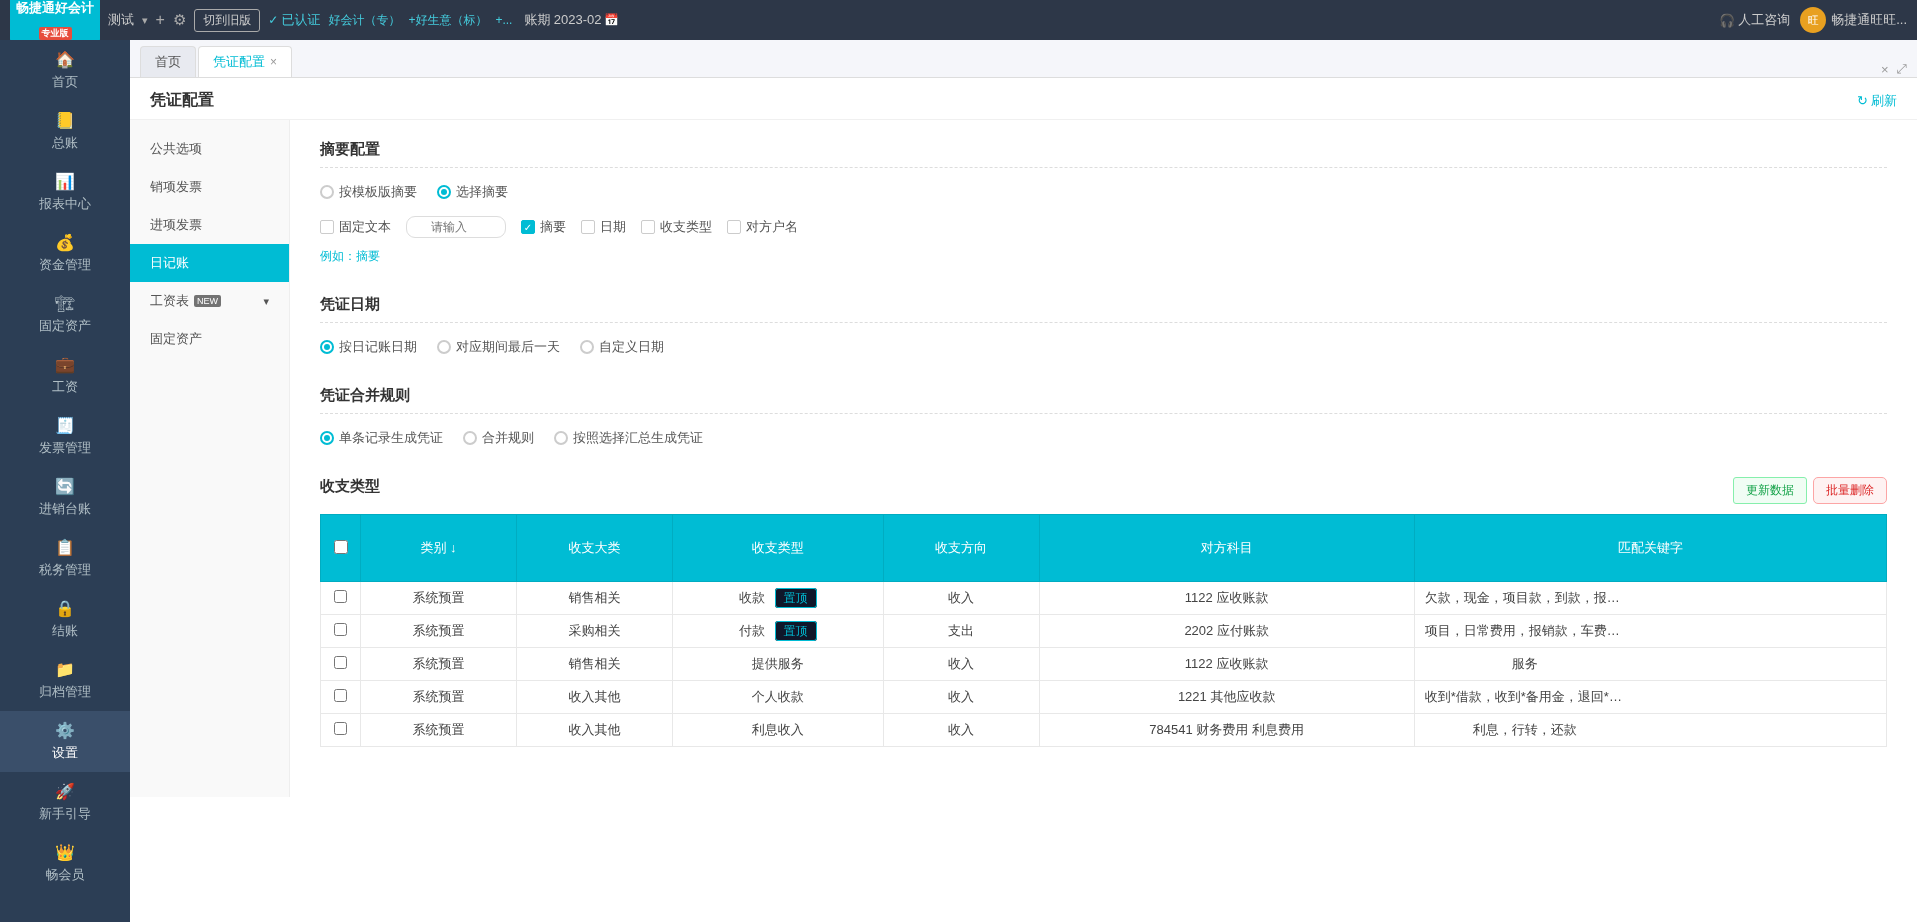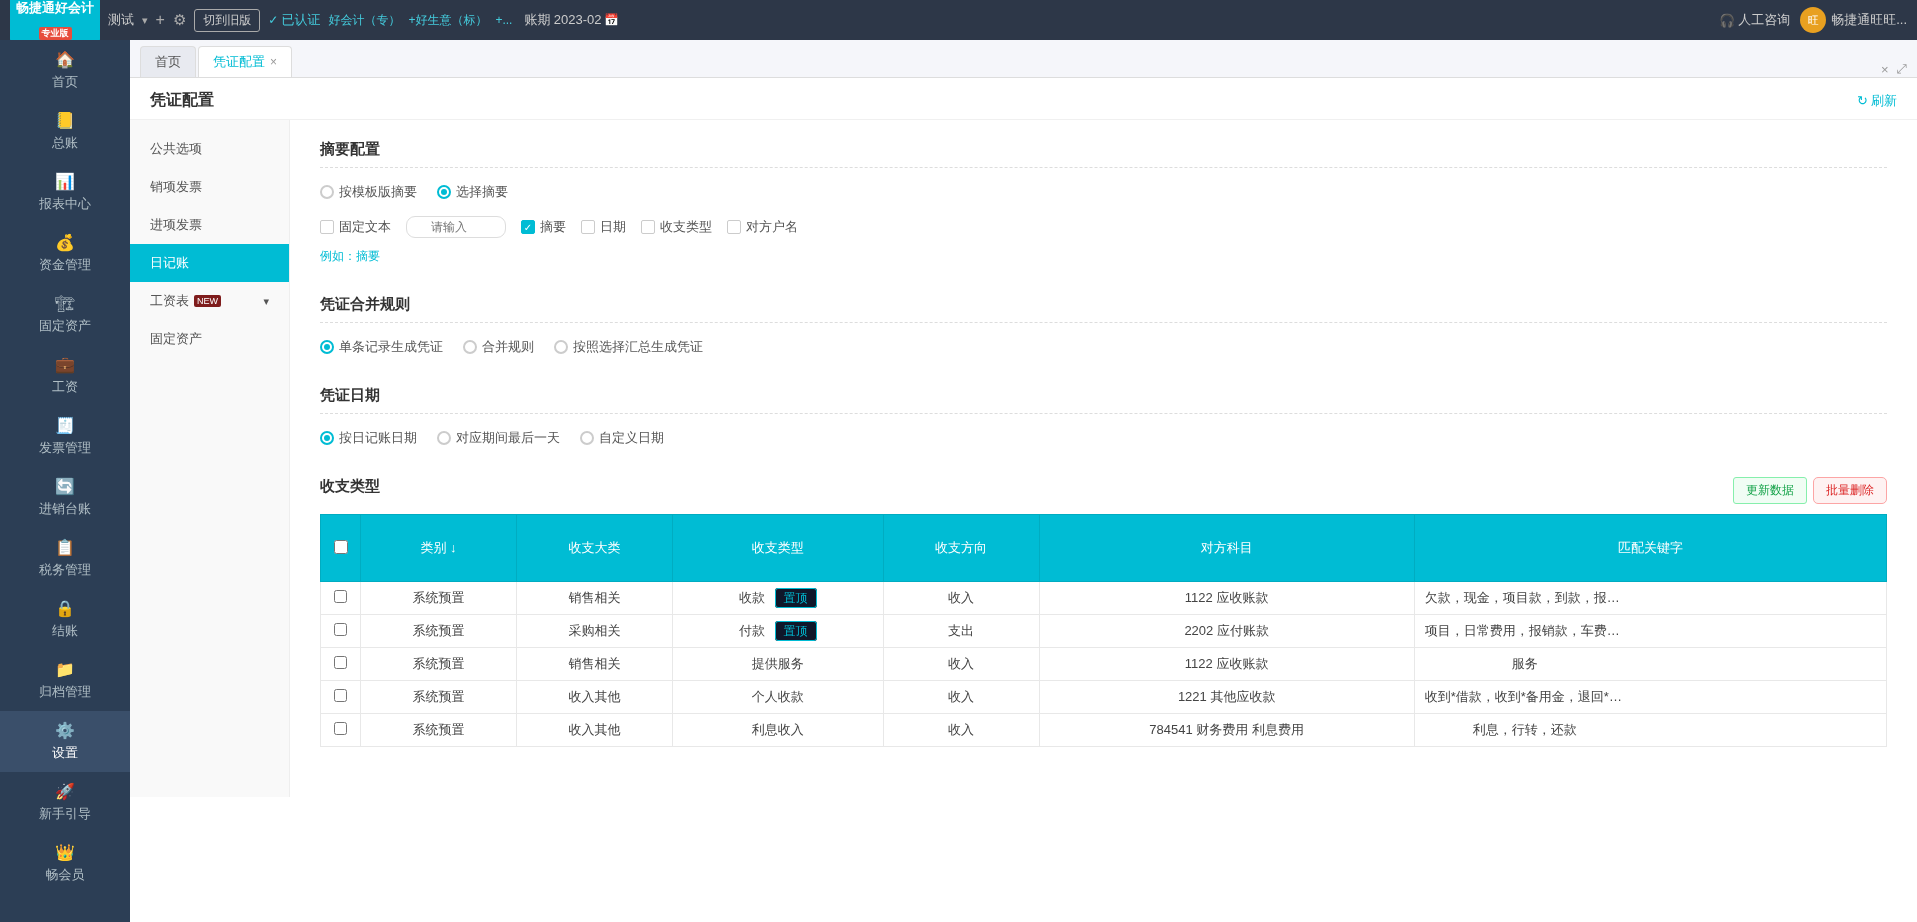--- a/index.html
+++ b/index.html
@@ -138,21 +138,21 @@
       padding: 10px 20px;
       cursor: pointer;
       font-size: 13px;
       color: #555;
       display: flex;
       align-items: center;
       gap: 5px;
     }
     .left-nav-item.active { background: #00bcd4; color: white; }
     .left-nav-item .new-badge {
-      background: #7f1d1d;
+      background: #737373;
       color: white;
       font-size: 9px;
       padding: 1px 3px;
       border-radius: 2px;
     }
     .left-nav-item .expand-arrow { margin-left: auto; font-size: 11px; }
 
     
     .config-panel { flex: 1; overflow-y: auto; padding: 20px 30px; }
 
@@ -396,51 +396,51 @@
               <div class="checkbox-item">
                 <div class="checkbox-box"></div>
                 <span>对方户名</span>
               </div>
             </div>
 
             <div class="example-text">例如：摘要</div>
           </div>
 
           <div class="config-section">
+            <div class="section-title">凭证日期</div>
+            <div class="radio-group">
+              <div class="radio-item">
+                <div class="radio-dot checked"></div>
+                <span>按日记账日期</span>
+              </div>
+              <div class="radio-item">
+                <div class="radio-dot"></div>
+                <span>对应期间最后一天</span>
+              </div>
+              <div class="radio-item">
+                <div class="radio-dot"></div>
+                <span>自定义日期</span>
+              </div>
+            </div>
+          </div>
+
+          <div class="config-section">
             <div class="section-title">凭证合并规则</div>
             <div class="radio-group">
               <div class="radio-item">
                 <div class="radio-dot checked"></div>
                 <span>单条记录生成凭证</span>
               </div>
               <div class="radio-item">
                 <div class="radio-dot"></div>
                 <span>合并规则</span>
               </div>
               <div class="radio-item">
                 <div class="radio-dot"></div>
                 <span>按照选择汇总生成凭证</span>
-              </div>
-            </div>
-          </div>
-
-          <div class="config-section">
-            <div class="section-title">凭证日期</div>
-            <div class="radio-group">
-              <div class="radio-item">
-                <div class="radio-dot checked"></div>
-                <span>按日记账日期</span>
-              </div>
-              <div class="radio-item">
-                <div class="radio-dot"></div>
-                <span>对应期间最后一天</span>
-              </div>
-              <div class="radio-item">
-                <div class="radio-dot"></div>
-                <span>自定义日期</span>
               </div>
             </div>
           </div>
 
           <div class="config-section">
             <div class="table-header-row">
               <div class="section-title" style="border-bottom:none; margin-bottom:0;">收支类型</div>
               <div class="table-actions">
                 <button class="btn-green">更新数据</button>
                 <button class="btn-red">批量删除</button>

